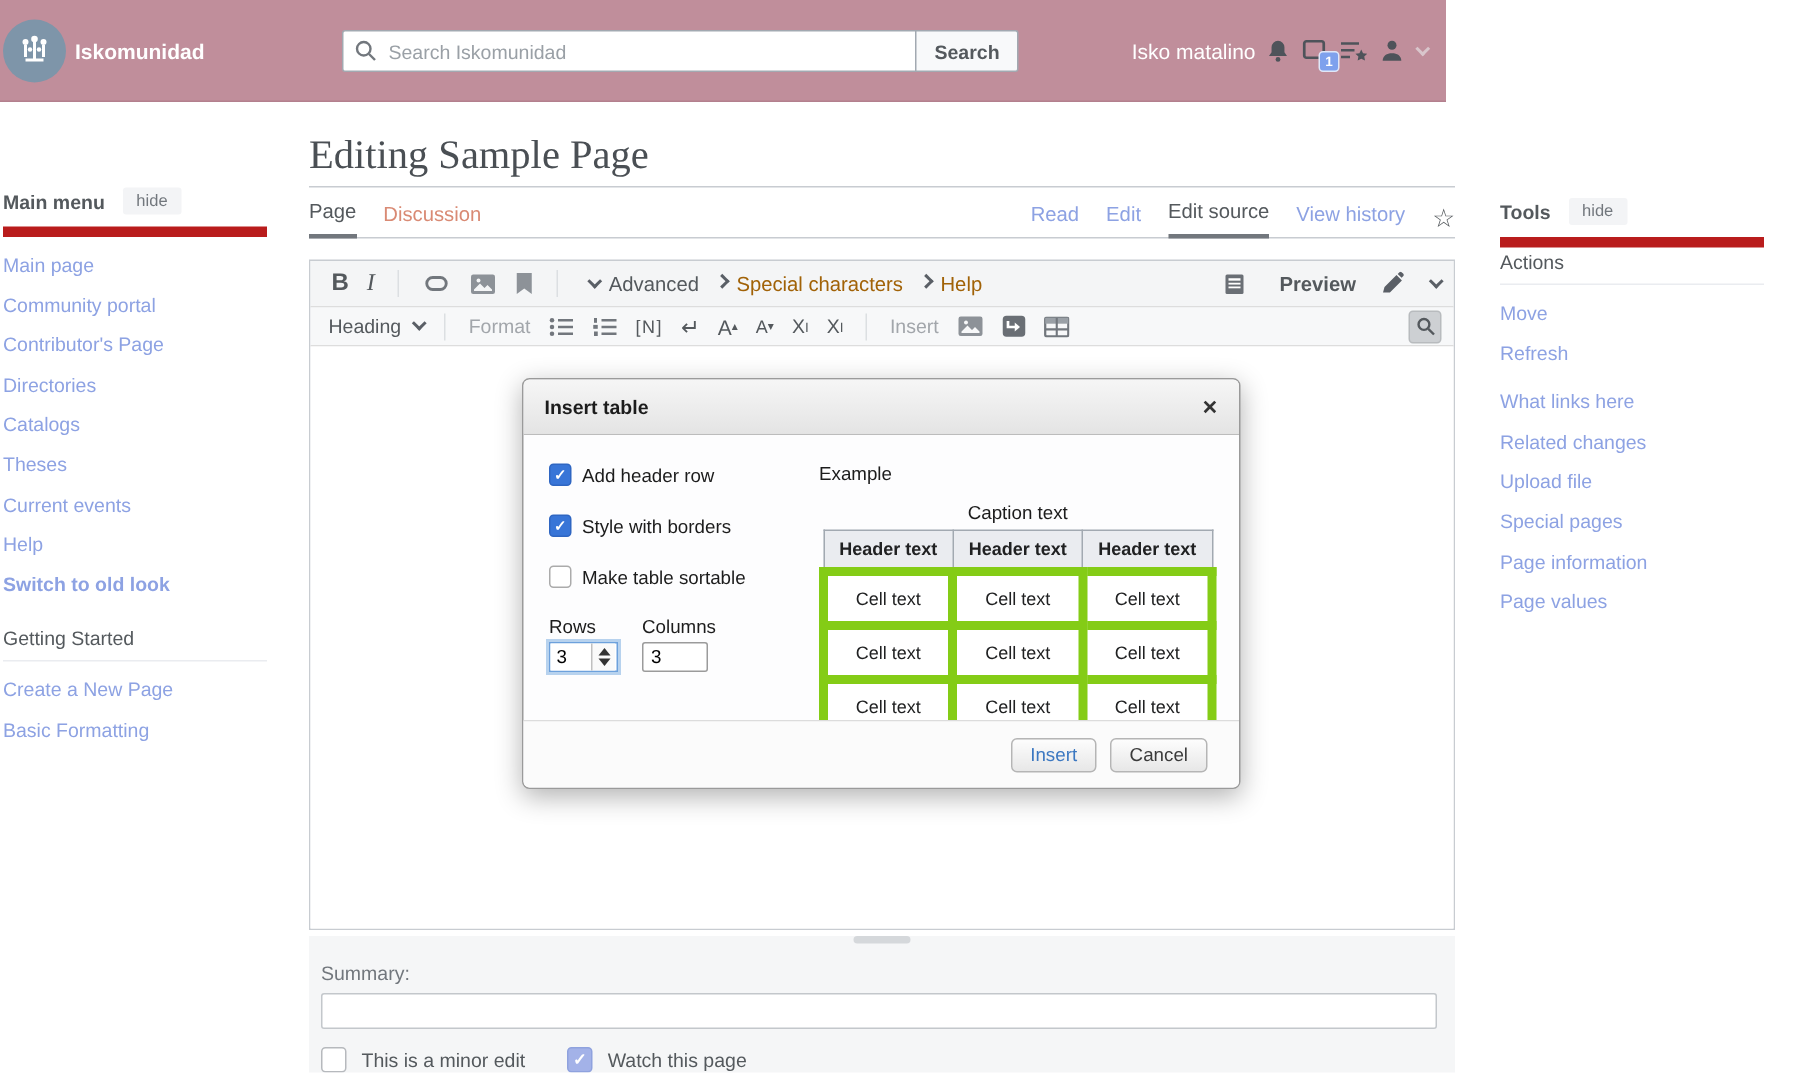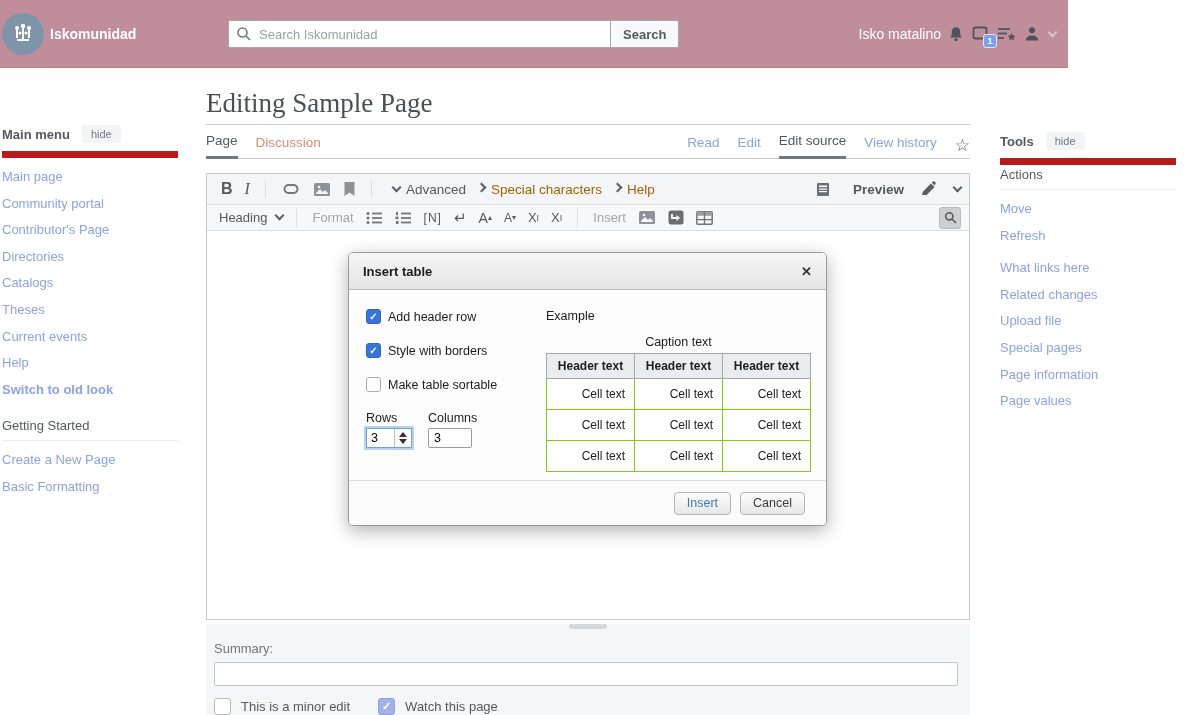--- a/index.html
+++ b/index.html
@@ -1,21 +1,21 @@
 <!DOCTYPE html>
 <html><head>
 <meta charset="utf-8">
 <style>
   * { margin:0; padding:0; box-sizing:border-box; }
   html,body { width:1200px; height:715px; }
   body { font-family:"Liberation Sans", sans-serif; background:#fff; position:relative; overflow:hidden; }
   .stage { position:absolute; inset:0; width:1200px; height:715px; overflow:hidden; }
 
   
-  .topbar { position:absolute; top:0; left:0; width:1068px; height:68px; background:#c08e9b; border-bottom:1px solid #b3808e; }
+  .topbar { position:absolute; top:0; left:0; width:964px; height:68px; background:#c08e9b; border-bottom:1px solid #b3808e; }
   .logo { position:absolute; left:2px; top:13px; width:42px; height:42px; border-radius:50%; background:#7e95a9; display:flex; align-items:center; justify-content:center; cursor:pointer; }
   .brand { position:absolute; left:50px; top:26px; color:#fff; font-size:14px; font-weight:bold; cursor:pointer; }
   .searchbar { position:absolute; left:228px; top:20px; height:28px; display:flex; }
   .searchbar .sbox { position:relative; width:382px; height:28px; }
   .searchbar input { width:100%; height:28px; border:1px solid #a2a9b1; border-right:none; border-radius:2px 0 0 2px; padding:0 8px 0 30px; font-size:13px; color:#333; outline:none; font-family:"Liberation Sans",sans-serif; }
   .searchbar input::placeholder { color:#9aa0a6; }
   .searchbar .mag { position:absolute; left:8px; top:6px; }
   .search-btn { height:28px; padding:0 12px; border:1px solid #a2a9b1; background:#f8f9fa; border-radius:0 2px 2px 0; font-size:13px; color:#54595d; font-weight:bold; cursor:pointer; font-family:"Liberation Sans",sans-serif; }
   .userarea { position:absolute; right:12px; top:0; height:68px; display:flex; align-items:center; gap:6px; }
   .username { color:#fff; font-size:14px; cursor:pointer; }
@@ -99,21 +99,21 @@
   .stepper-wrap input { width:27px; border:none; outline:none; font-size:12.5px; padding-left:4px; font-family:"Liberation Sans",sans-serif; }
   .stepper { width:16px; border-left:1px solid #c0c0c0; display:flex; flex-direction:column; align-items:center; justify-content:center; cursor:pointer; background:#fafafa; }
   .stp-up { width:0; height:0; border-left:4px solid transparent; border-right:4px solid transparent; border-bottom:5px solid #333; margin-bottom:2px; }
   .stp-dn { width:0; height:0; border-left:4px solid transparent; border-right:4px solid transparent; border-top:5px solid #333; }
   .cols-input { width:44px; height:20px; border:1px solid #9b9b9b; border-radius:2px; font-size:12.5px; padding-left:5px; outline:none; font-family:"Liberation Sans",sans-serif; }
   .dlg-example { position:absolute; left:197px; top:56px; width:265px; }
   .ex-label { font-size:12.5px; color:#1c1c1c; }
   .ex-caption { text-align:center; font-size:12.5px; font-weight:normal; color:#1c1c1c; margin-top:12px; margin-bottom:4px; }
   .ex-table { width:265px; border-collapse:collapse; font-size:12px; color:#202122; }
   .ex-table th { background:#eaecf0; border:1px solid #a2a9b1; font-weight:bold; text-align:center; padding:5px 4px; }
-  .ex-table td { background:#fff; border:1px solid #84cc16; text-align:right; padding:8px 9px; }
+  .ex-table td { background:#fff; border:6px solid #84cc16; text-align:center; padding:8px 9px; }
   .dlg-foot { position:absolute; left:0; right:0; bottom:0; height:45px; border-top:1px solid #dcdcdc; border-radius:0 0 4px 4px; display:flex; align-items:center; justify-content:flex-end; gap:9px; padding:0 21px; background:#fbfbfb; }
   .dlg-btn { height:23px; padding:0 12px; border:1px solid #b5b5b5; border-radius:4px; background:linear-gradient(#fdfdfd,#e7e7e7); font-size:12.5px; cursor:pointer; font-family:"Liberation Sans",sans-serif; }
   .dlg-btn.primary { color:#3c78c1; }
   .dlg-btn.secondary { color:#3a3a3a; }
 
   svg { display:block; }
 </style>
 </head>
 <body>
 

